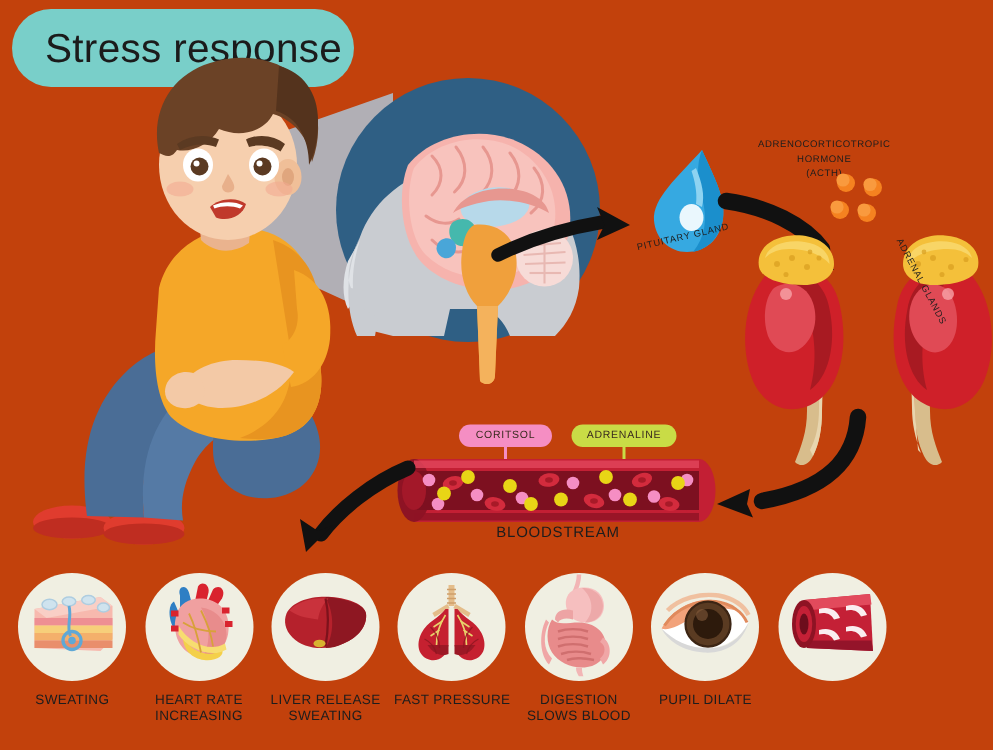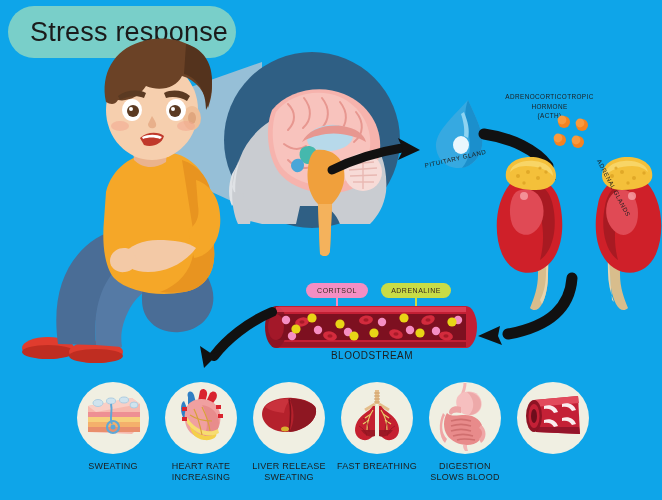--- a/index.html
+++ b/index.html
@@ -2,21 +2,21 @@
 <html><head>
 <meta charset="utf-8">
 <style>
   * { box-sizing: border-box; margin: 0; padding: 0; }
   html, body {
     width: 662px; height: 500px;
     background: #ffffff;
     font-family: "Liberation Sans", sans-serif;
     overflow: hidden;
   }
-  #canvas { position: relative; width: 662px; height: 500px; background: #0ea5e9; }
+  #canvas { position: relative; width: 662px; height: 500px; background: #c2410c; }
 
   
   .title-pill {
     position: absolute; left: 8px; top: 6px;
     width: 228px; height: 52px;
     background: #79cfc9;
     border-radius: 26px;
     display: flex; align-items: center; padding-left: 22px;
   }
   .title-pill span {
@@ -55,21 +55,21 @@
   .badge.adrenaline { left: 381px; top: 283px; width: 70px; background: #c9dc46; }
 
   .blood-label {
     position: absolute; left: 272px; top: 350px; width: 200px;
     text-align: center; font-size: 10px; letter-spacing: .5px; color: #1d1d1d;
   }
 
   
   .symptoms {
     position: absolute; left: 0; top: 382px; width: 603px; height: 118px;
-    display: flex; justify-content: flex-end; padding: 0 6px;
+    display: flex; justify-content: space-between; padding: 0 6px;
   }
   .symptom { width: 88px; display: flex; flex-direction: column; align-items: center; }
   .sym-circle {
     width: 72px; height: 72px; border-radius: 50%;
     background: #f0efe2;
     display: flex; align-items: center; justify-content: center;
     overflow: hidden;
   }
   .sym-label {
     margin-top: 7px; text-align: center;
@@ -497,21 +497,21 @@
             </g>
             <g stroke="#8e1620" stroke-width=".9" fill="none" opacity=".8">
               <path d="M14 30 C18 34 20 38 20 44"></path>
               <path d="M10 38 C14 40 17 44 18 48"></path>
               <path d="M42 30 C38 34 36 38 36 44"></path>
               <path d="M46 38 C42 40 39 44 38 48"></path>
             </g>
           </svg>
         </span>
       </div>
-      <div class="sym-label">FAST BREATHING</div>
+      <div class="sym-label">FAST PRESSURE</div>
     </div>
 
     <div class="symptom">
       <div class="sym-circle">
         <span>
           <svg width="56" height="70" viewBox="0 0 56 70">
             <path d="M28 2 C28 8 26 12 24 16" stroke="#f2b5b5" stroke-width="3" fill="none"></path>
             <path d="M22 14 C26 10 36 9 41 14 C46 19 46 28 40 32
                      C34 36 24 34 21 28 C18 22 19 17 22 14 Z" fill="#f6bfbf"></path>
             <path d="M30 11 C38 11 44 16 44 23 C44 29 39 34 32 34
@@ -528,20 +528,41 @@
             </g>
             <path d="M8 34 C4 42 4 52 10 58 L8 62 C2 56 1 42 6 32 Z" fill="#f0a6a6"></path>
             <path d="M44 44 C50 48 50 58 44 62 L42 58 C46 55 46 49 42 47 Z" fill="#f0a6a6"></path>
             <path d="M26 64 C26 67 27 68 28 70 L31 70 C30 67 30 66 30 64 Z" fill="#f2b5b5"></path>
           </svg>
         </span>
       </div>
       <div class="sym-label">DIGESTION SLOWS BLOOD</div>
     </div>
 
+    <div class="symptom">
+      <div class="sym-circle">
+        <span>
+          <svg width="62" height="42" viewBox="0 0 62 42">
+            <path d="M2 24 C10 10 24 4 36 5 C48 6 57 12 60 20
+                     C54 32 42 38 30 37 C16 36 6 31 2 24 Z" fill="#ffffff"></path>
+            <path d="M2 24 C10 10 24 4 36 5 C44 6 50 9 54 13
+                     C46 9 34 10 24 16 C14 22 6 26 2 24 Z" fill="#f2a27a"></path>
+            <path d="M4 22 C12 10 26 5 38 6 C48 7 56 13 59 20" stroke="#e08a5c" stroke-width="2" fill="none"></path>
+            <path d="M6 12 C14 4 28 0 40 2 C50 4 57 9 60 15" stroke="#f0b48f" stroke-width="3" fill="none" opacity=".8"></path>
+            <circle cx="33" cy="21" r="15" fill="#5a3b22"></circle>
+            <circle cx="33" cy="21" r="15" fill="none" stroke="#3c2514" stroke-width="1.5"></circle>
+            <circle cx="33" cy="21" r="10" fill="#2d1a0c"></circle>
+            <circle cx="29" cy="15" r="4" fill="#8a6040" opacity=".55"></circle>
+            <path d="M2 24 C10 32 20 37 32 37 C44 38 54 32 60 20
+                     C56 34 44 41 30 40 C16 39 6 32 2 24 Z" fill="#d8d8d8"></path>
+          </svg>
+        </span>
+      </div>
+      <div class="sym-label">PUPIL DILATE</div>
+    </div>
 
     <div class="symptom">
       <div class="sym-circle">
         <span>
           <svg width="62" height="44" viewBox="0 0 62 44">
             <path d="M12 6 L56 2 L58 40 L14 38 Z" fill="#c42036"></path>
             <path d="M12 6 L56 2 L57 9 L13 13 Z" fill="#e24a5c"></path>
             <path d="M13 33 L57 33 L58 40 L14 38 Z" fill="#94142a"></path>
             <ellipse cx="12" cy="22" rx="8" ry="16" fill="#8e1324"></ellipse>
             <ellipse cx="12" cy="22" rx="5.5" ry="12" fill="#c42036"></ellipse>

